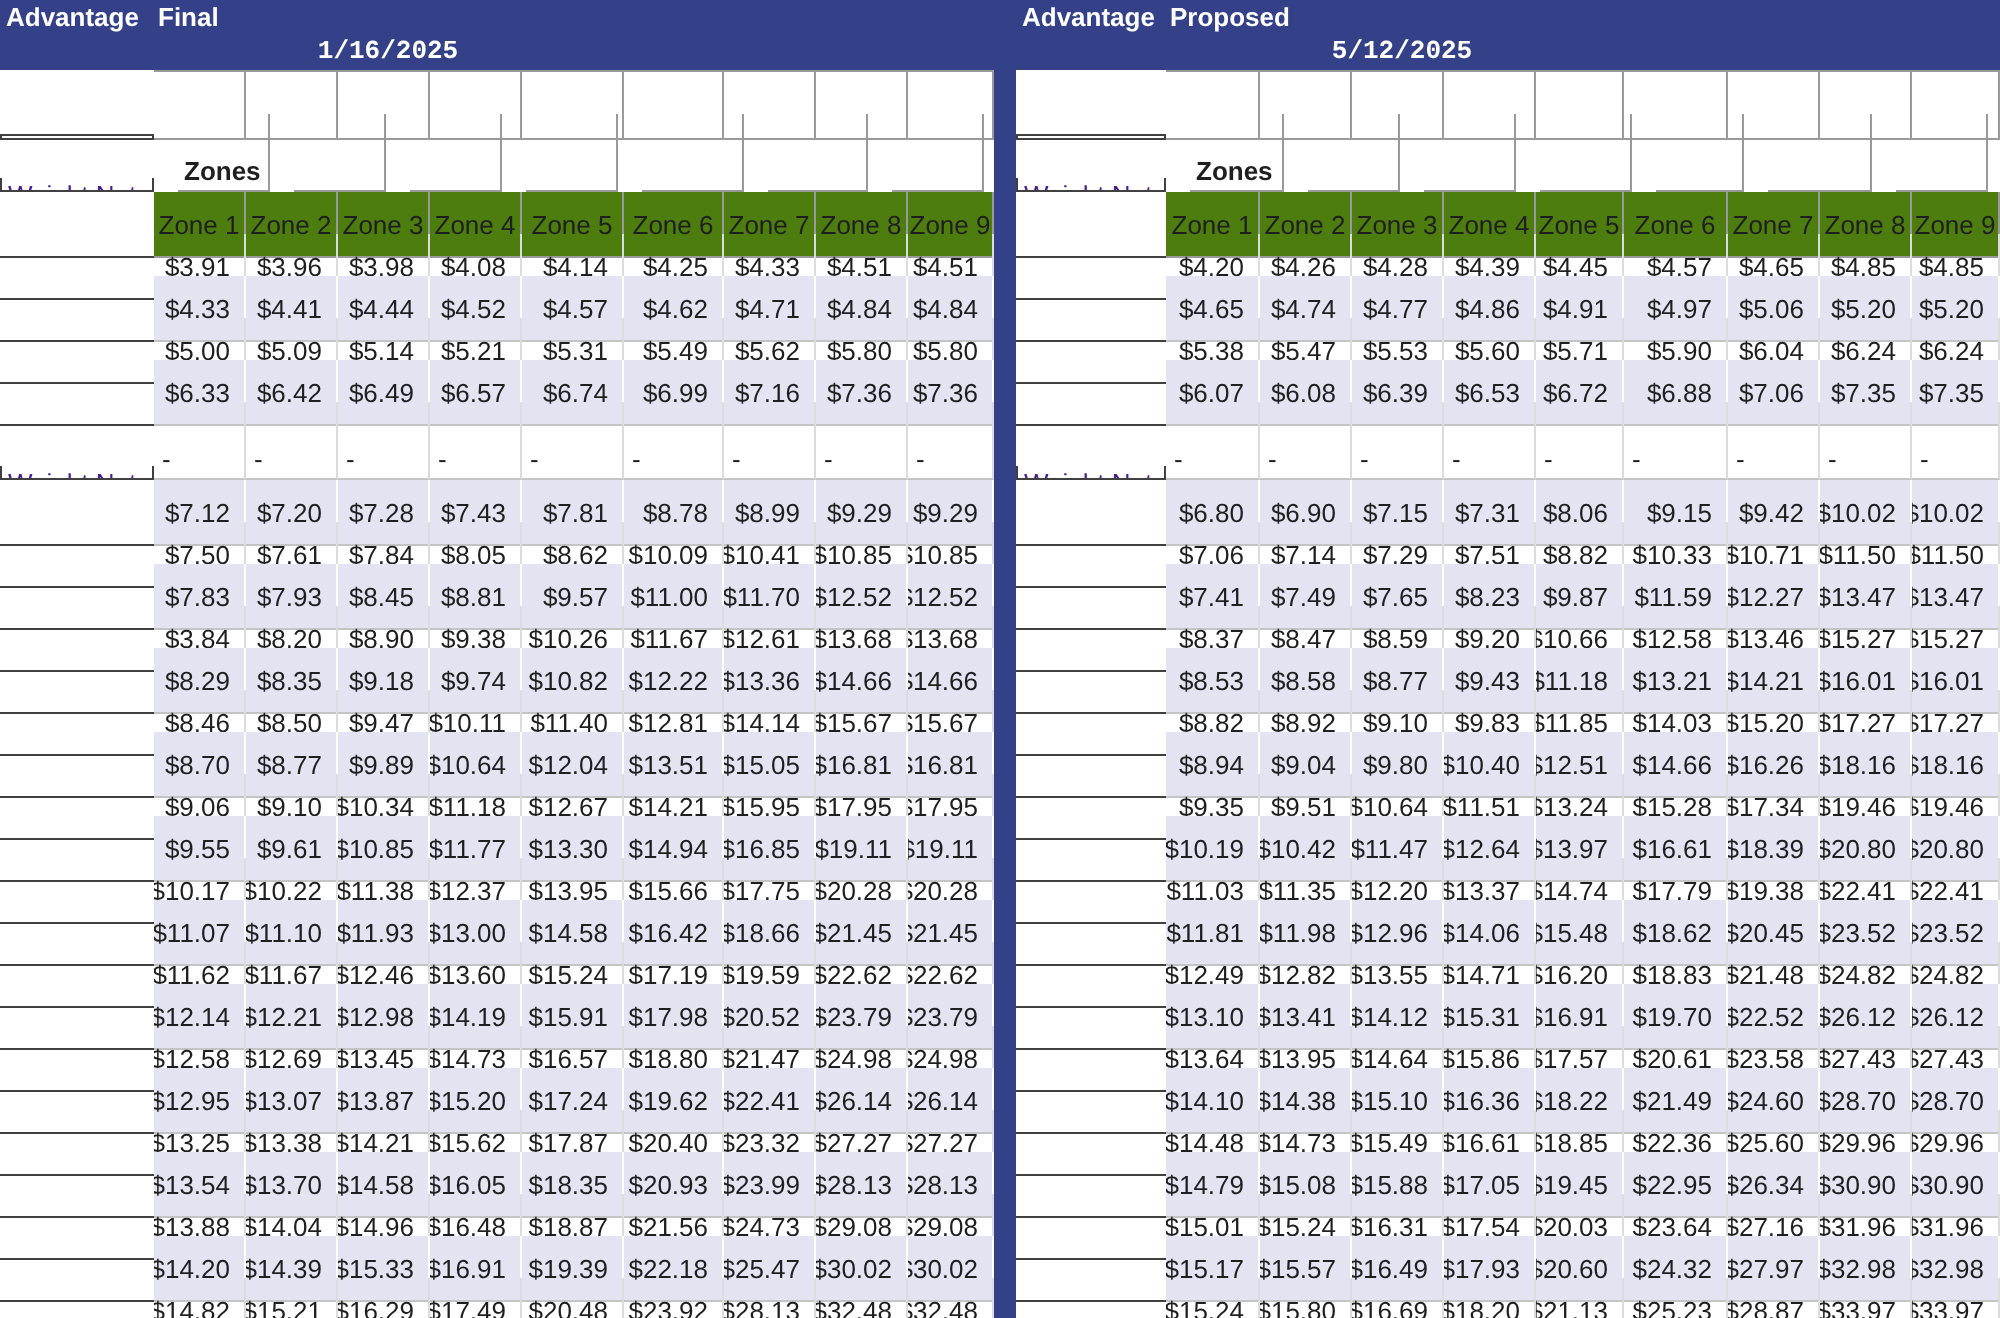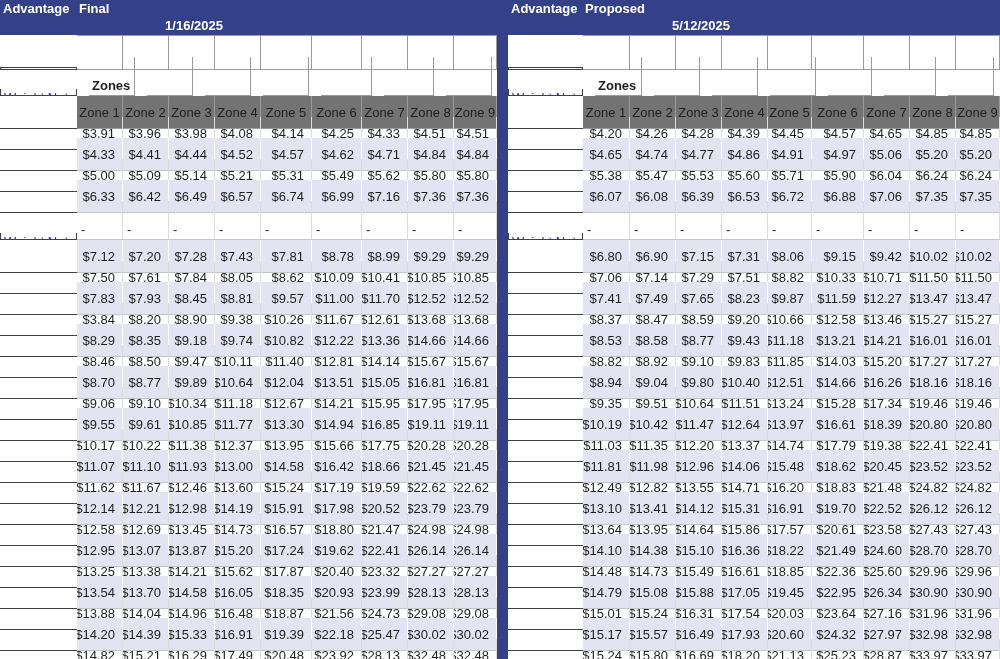--- a/index.html
+++ b/index.html
@@ -11,42 +11,42 @@
   .separator{width:11px;height:659px;background:#344189;flex:0 0 11px;}
   .row{display:grid;grid-template-columns:var(--cols);}
   .cell{box-sizing:border-box;overflow:hidden;white-space:nowrap;}
 
   
   .r-band{height:35px;background:#344189;color:#ffffff;font-weight:bold;font-size:13px;}
   .r-band .cell{display:flex;align-items:flex-end;padding-bottom:2px;border:none;}
   .band-title{grid-column:1;padding-left:3px;white-space:normal;line-height:1.18;}
   .band-status{grid-column:2 / span 2;padding-left:2px;}
   .band-date{grid-column:4 / span 3;justify-content:flex-start;padding-left:4px;}
-  .rate-table .band-date{grid-column:3 / span 3;justify-content:center;}
+  .rate-table .band-date{grid-column:3 / span 3;justify-content:center;font-family:Liberation Mono, monospace;}
 
   
   .r-comm{height:22px;}
   .r-ozh{height:39px;gap:12px;}
   .r-zoneh{height:21px;}
   .r-data{height:21px;}
   .r-lbh{height:39px;}
 
   
   .lcell{border-left:1px solid #404040;border-right:1px solid #404040;border-bottom:1px solid #404040;
          font-size:13px;color:#4c1d95;display:flex;align-items:center;margin-top:32px;}
   .r-comm .lcell{border-top:1px solid #404040;}
   .lcell.lname{padding-left:3px;justify-content:flex-start;white-space:normal;line-height:1.25;align-items:flex-start;padding-top:1px;}
   .lcell.lnum{justify-content:flex-end;padding-right:3px;}
 
   
   .zcell{border-right:1px solid #9a9a9a;border-bottom:1px solid #9a9a9a;font-size:13px;color:#1f1f1f;
          display:flex;align-items:center;justify-content:flex-end;padding-right:7px;}
   .r-comm .zcell{border-top:1px solid #9a9a9a;}
   .r-data .zcell{border-right:1px solid #dcdcdc;border-bottom:1px solid #c4c4c4;}
-  .r-zoneh .zcell{justify-content:center;padding-right:0;background:#737373;}
+  .r-zoneh .zcell{justify-content:center;padding-right:0;background:#4d7c0f;}
   .r-zoneh .lcell{background:#e3e3f2;}
   .stripe .zcell{background:#e3e3f2;border-right-color:#ffffff;}
   .stripe .lcell{background:#e3e3f2;}
   .r-ozh .zcell, .r-lbh .zcell{align-items:flex-end;justify-content:flex-start;padding:0 0 2px 4px;}
   .r-lbh .zcell{border-right:1px solid #dcdcdc;border-bottom:1px solid #c4c4c4;}
   .zones-word{align-items:flex-end !important;justify-content:flex-start !important;padding:0 0 2px 3px !important;font-weight:bold;}
 </style>
 </head>
 <body>
 

